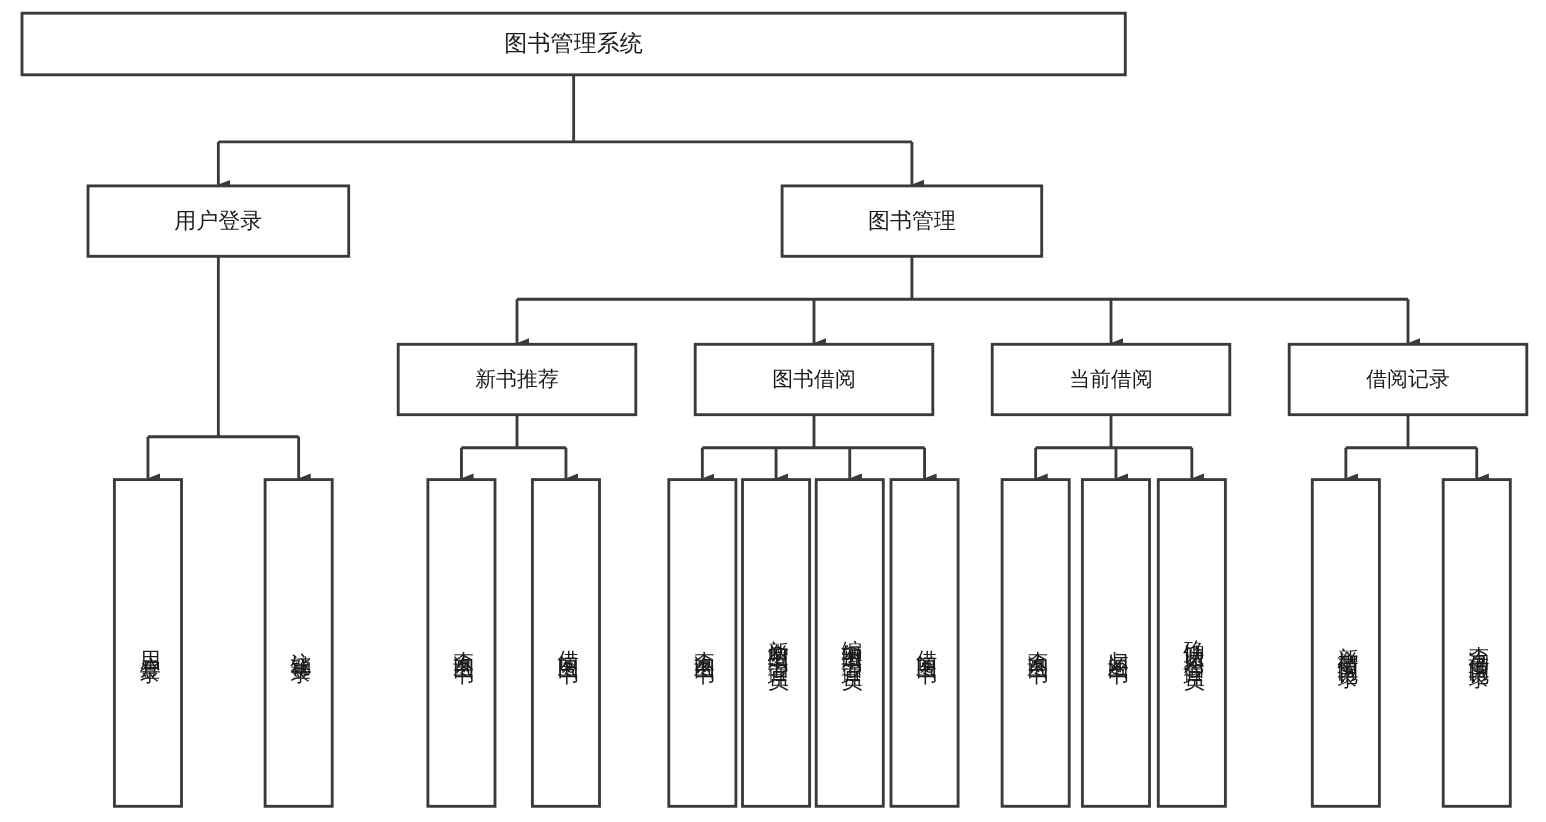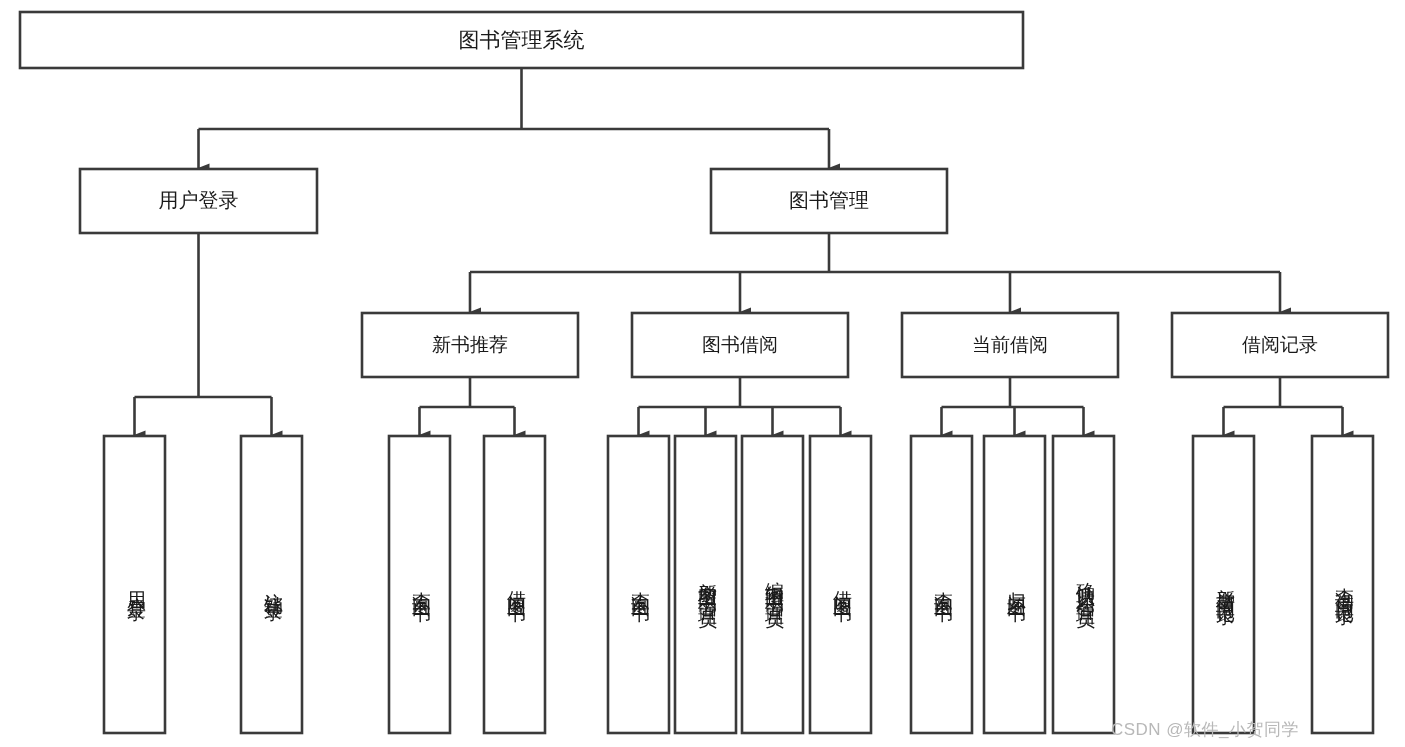--- a/index.html
+++ b/index.html
@@ -163,14 +163,13 @@
         <g>
           <rect x="1193" y="436" width="61" height="297" class="node-rect"></rect>
           <text class="leaf-label" x="1224.5" y="584.5" dominant-baseline="middle">新增借阅记录</text>
         </g>
         <g>
           <rect x="1312" y="436" width="61" height="297" class="node-rect"></rect>
           <text class="leaf-label" x="1343.5" y="584.5" dominant-baseline="middle">查询借阅记录</text>
         </g>
       </g>
   </svg>
-  <div class="watermark">CSDN @软件_小贺同学</div>
 </div>
 
 </body></html>

